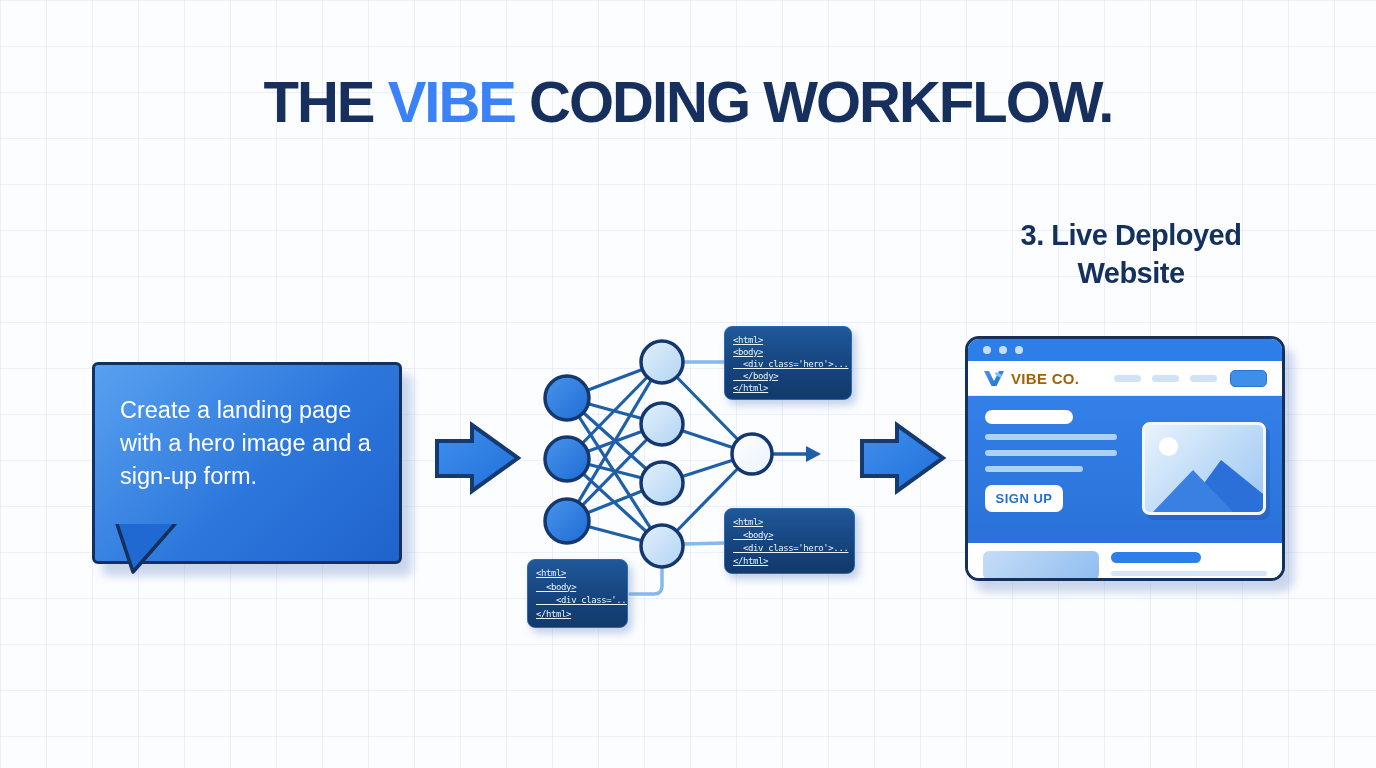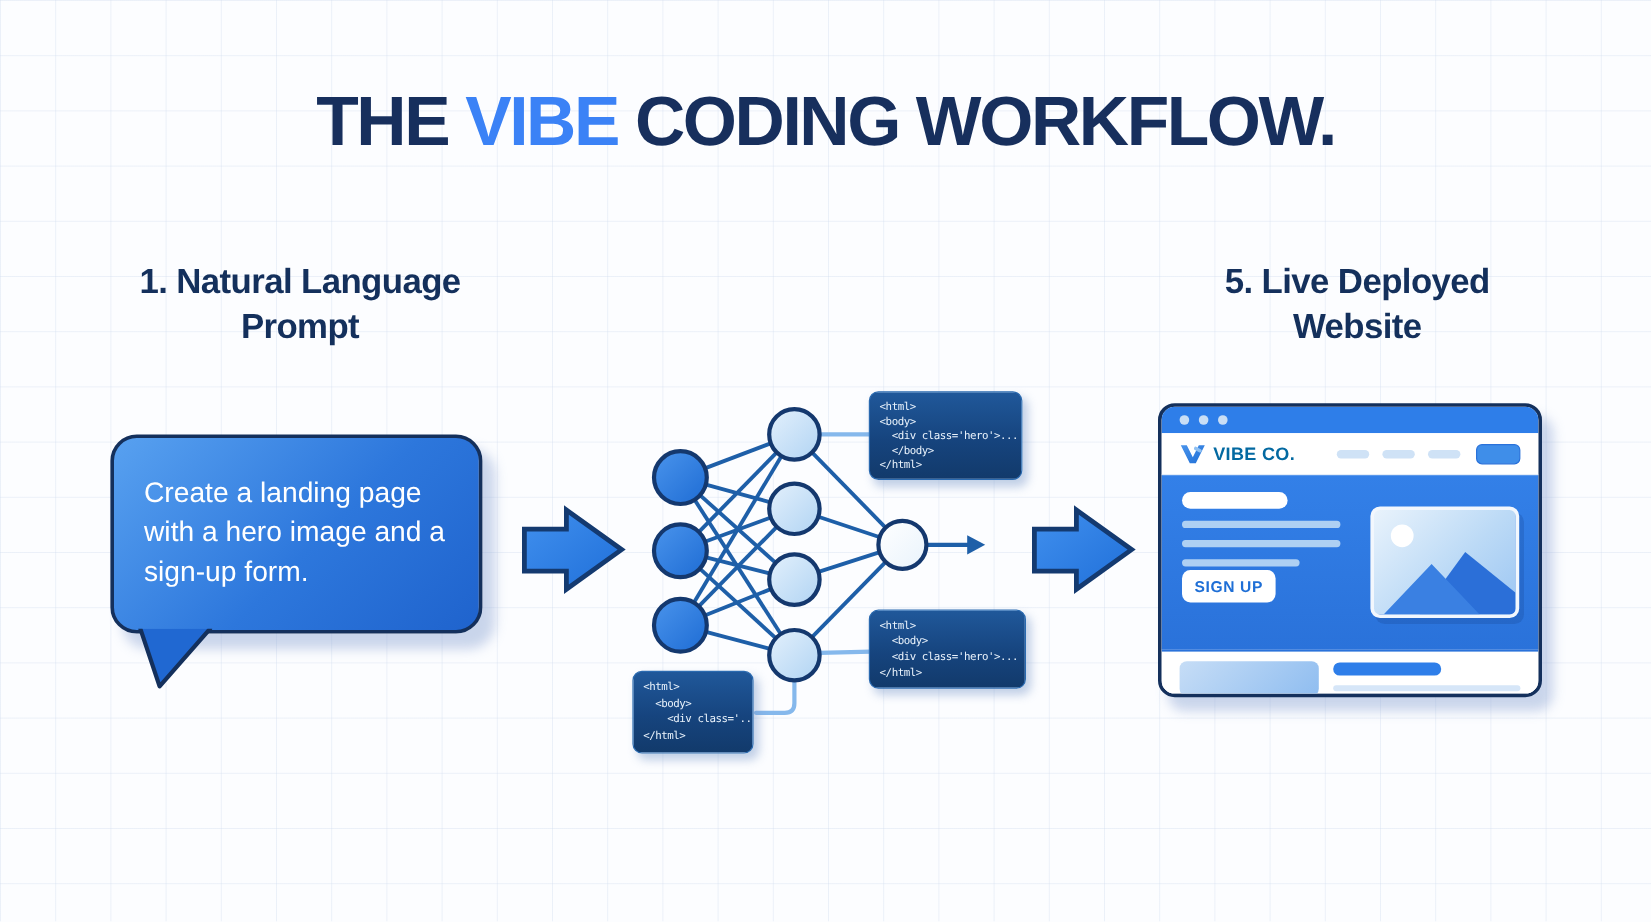--- a/index.html
+++ b/index.html
@@ -27,22 +27,22 @@
   .step-heading{
     position:absolute;top:216px;text-align:center;
     font-size:29px;line-height:38px;font-weight:800;
     letter-spacing:-0.5px;color:#14305c;
   }
   .step1-h{left:70px;width:360px;}
   .step2-h{left:478px;width:420px;}
   .step3-h{left:981px;width:300px;}
   
   .bubble{
-    position:absolute;left:92px;top:362px;width:310px;height:166px;
-    box-sizing:border-box;border:3.5px solid #14305c;border-radius:22px;
+    position:absolute;left:92px;top:362px;width:310px;height:202px;
+    box-sizing:border-box;border:3.5px solid #14305c;border-radius:6px;
     background:linear-gradient(135deg,#58a1f0 0%,#2d77dc 55%,#1f63cd 100%);
     box-shadow:10px 12px 10px rgba(140,165,210,0.45);
   }
   .bubble-text{
     position:absolute;left:25px;top:29px;width:268px;
     color:#ffffff;font-size:23.5px;line-height:33px;font-weight:400;
   }
   .bubble-tail{position:absolute;left:100px;top:524px;width:90px;height:55px;}
   
   .block-arrow{position:absolute;width:95px;height:80px;}
@@ -53,50 +53,50 @@
   
   .code-box{
     position:absolute;z-index:2;box-sizing:border-box;
     background:linear-gradient(180deg,#20589a 0%,#16447e 55%,#123a6b 100%);
     border:1px solid #2a6ab0;border-radius:8px;
     box-shadow:4px 5px 8px rgba(120,150,200,0.45);
     padding:7px 4px 6px 8px;overflow:hidden;
     color:#eaf3fc;font-family:"DejaVu Sans Mono","Liberation Mono",monospace;
     font-size:9px;letter-spacing:-0.4px;
   }
-  .code-box .code-line{white-space:pre;}
+  .code-box .code-line{white-space:pre;text-decoration:underline;}
   .code-a{left:724px;top:326px;width:128px;height:74px;}
   .code-a .code-line{line-height:12px;}
   .code-b{left:724px;top:508px;width:131px;height:66px;}
   .code-b .code-line{line-height:13px;}
   .code-c{left:527px;top:559px;width:101px;height:69px;}
   .code-c .code-line{line-height:13.5px;}
   
   .browser{
     position:absolute;left:965px;top:336px;width:320px;height:245px;
     box-sizing:border-box;border:3.5px solid #14305c;border-radius:14px;
     background:#ffffff;overflow:hidden;display:flex;flex-direction:column;
     box-shadow:9px 11px 10px rgba(140,165,210,0.45);
   }
   .titlebar{height:22px;flex:0 0 22px;background:#2e7ee9;display:flex;align-items:center;padding-left:15px;}
   .dot{width:8px;height:8px;border-radius:50%;background:#c9def5;margin-right:8px;}
   .navbar{height:34px;flex:0 0 34px;background:#ffffff;display:flex;align-items:center;padding:0 15px;border-bottom:1px solid #e3edf9;}
-  .brand-text{margin-left:6px;font-size:15px;font-weight:800;color:#0369a1;letter-spacing:0.3px;}
+  .brand-text{margin-left:6px;font-size:15px;font-weight:800;color:#a16207;letter-spacing:0.3px;}
   .nav-pills{margin-left:auto;display:flex;align-items:center;}
   .nav-pill{width:27px;height:7px;border-radius:4px;background:#cfe2f6;margin-left:11px;}
   .nav-btn{width:35px;height:15px;border-radius:5px;background:#3f8ee9;border:1px solid #2a72da;margin-left:13px;}
   .hero{flex:1;background:linear-gradient(180deg,#3380e8 0%,#2a72da 100%);display:flex;padding:14px 16px 0 17px;box-sizing:border-box;}
   .hero-left{width:150px;}
   .hero-heading{width:88px;height:14px;border-radius:7px;background:#ffffff;}
   .hero-line{height:6px;border-radius:3px;background:#aed0f3;}
   .hl1{width:132px;margin-top:10px;}
   .hl2{width:132px;margin-top:10px;}
   .hl3{width:98px;margin-top:10px;}
   .signup-btn{
-    margin-top:3px;width:78px;height:27px;border-radius:7px;background:#ffffff;
+    margin-top:13px;width:78px;height:27px;border-radius:7px;background:#ffffff;
     display:flex;align-items:center;justify-content:center;
     color:#1f6fd6;font-size:13px;font-weight:800;letter-spacing:0.5px;
   }
   .hero-img{
     margin-left:auto;width:124px;height:93px;box-sizing:border-box;
     border:3px solid #f2f7fd;border-radius:8px;
     background:linear-gradient(135deg,#e9f3fc 0%,#bcdaf6 55%,#9cc6f3 100%);
     position:relative;overflow:hidden;margin-top:12px;
     box-shadow:4px 5px 0 rgba(20,60,130,0.22);
   }
@@ -108,22 +108,21 @@
   .footer-pill{width:90px;height:11px;border-radius:6px;background:#2e7ee9;}
   .footer-line{width:156px;height:5px;border-radius:3px;background:#d6e6f8;margin-top:8px;}
 </style>
 </head>
 <body>
 
 <div class="canvas">
 
   <div class="main-title"><span>THE </span><span class="hl">VIBE</span><span> CODING WORKFLOW.</span></div>
 
-  <div class="step-heading step1-h">1. Natural Language Prompt</div>
-  <div class="step-heading step3-h">5. Live Deployed Website</div>
+  <div class="step-heading step3-h">3. Live Deployed Website</div>
 
   <div class="bubble">
     <div class="bubble-text">Create a landing page with a hero image and a sign-up form.</div>
   </div>
   <svg class="bubble-tail" viewBox="0 0 90 55">
     <path d="M17,0 L33,48 L75,0 Z" fill="#2068d2"></path>
     <path d="M17,0 L33,48 L75,0" fill="none" stroke="#14305c" stroke-width="3.5" stroke-linejoin="round" stroke-linecap="round"></path>
   </svg>
 
   <svg class="block-arrow arrow1" viewBox="0 0 95 80">

